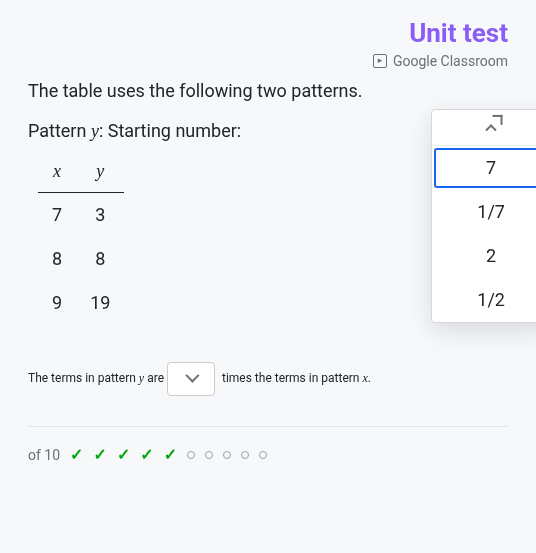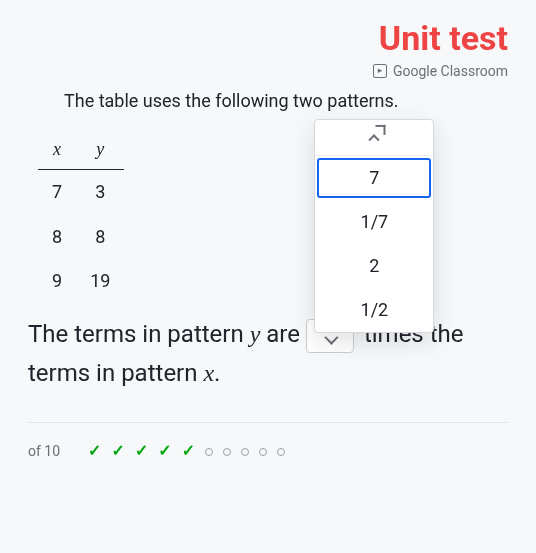--- a/index.html
+++ b/index.html
@@ -13,23 +13,23 @@
     position: relative;
   }
   .page {
     padding: 18px 28px 0 28px;
   }
   .header {
     text-align: right;
     margin-bottom: 6px;
   }
   .title {
-    font-size: 34px;
+    font-size: 26px;
     font-weight: 700;
-    color: #ef4444;
+    color: #8b5cf6;
   }
   .classroom {
     display: inline-flex;
     align-items: center;
     gap: 6px;
     font-size: 14px;
     color: #6b6f76;
     margin-top: 4px;
   }
   .classroom-icon {
@@ -40,21 +40,21 @@
     align-items: center;
     justify-content: center;
     font-size: 9px;
     line-height: 1;
   }
   .body-text {
     font-size: 18px;
     line-height: 1.8;
     color: #21242c;
   }
-  .intro { margin-bottom: 8px; margin-left: 36px; }
+  .intro { margin-bottom: 8px; }
   .pattern-line { margin-bottom: 4px; }
   .pattern-line .var { font-style: italic; font-family: Georgia, serif; }
   .main-row {
     display: flex;
     align-items: flex-start;
     gap: 40px;
     position: relative;
   }
   table.data {
     border-collapse: collapse;
@@ -115,34 +115,34 @@
     color: #21242c;
     cursor: pointer;
   }
   .dd-open .dd-item.selected {
     border: 2px solid #1865f2;
     border-radius: 3px;
     margin: 2px;
     height: 40px;
   }
   .sentence {
-    margin-top: 12px;
-    font-size: 24px;
+    margin-top: 36px;
+    font-size: 12px;
     line-height: 1.6;
   }
   .sentence .var { font-style: italic; font-family: Georgia, serif; }
   hr.divider {
     border: none;
     border-top: 1px solid #e1e4e8;
     margin: 30px 0 14px;
   }
   .progress {
     display: flex;
     align-items: center;
-    gap: 22px;
+    gap: 4px;
     font-size: 14px;
     color: #6b6f76;
     padding-bottom: 20px;
   }
   .progress .count { margin-right: 6px; }
   .check {
     color: #00a60e;
     font-size: 16px;
     font-weight: 700;
   }
@@ -173,20 +173,23 @@
       <span>Google Classroom</span>
     </div>
   </div>
 
   <div class="body-text">
     <div class="intro">The table uses the following two patterns.</div>
 
 
     <div class="main-row">
       <div>
+        <div class="pattern-line" style="white-space:nowrap;">
+          <span>Pattern </span><span class="var">y</span><span>: Starting number:</span>
+        </div>
         <table class="data">
           <thead>
               <tr>
             <th>x</th>
             <th>y</th>
           </tr>
             </thead>
           <tbody id="tbody">
               <tr>
                 <td>7</td>

